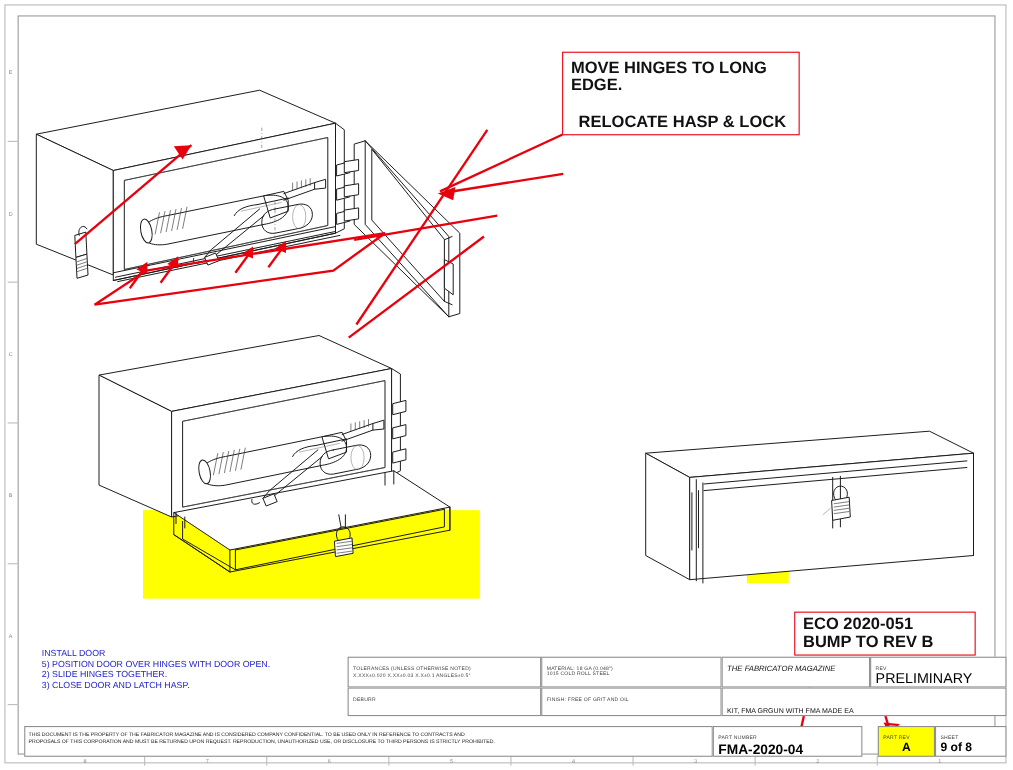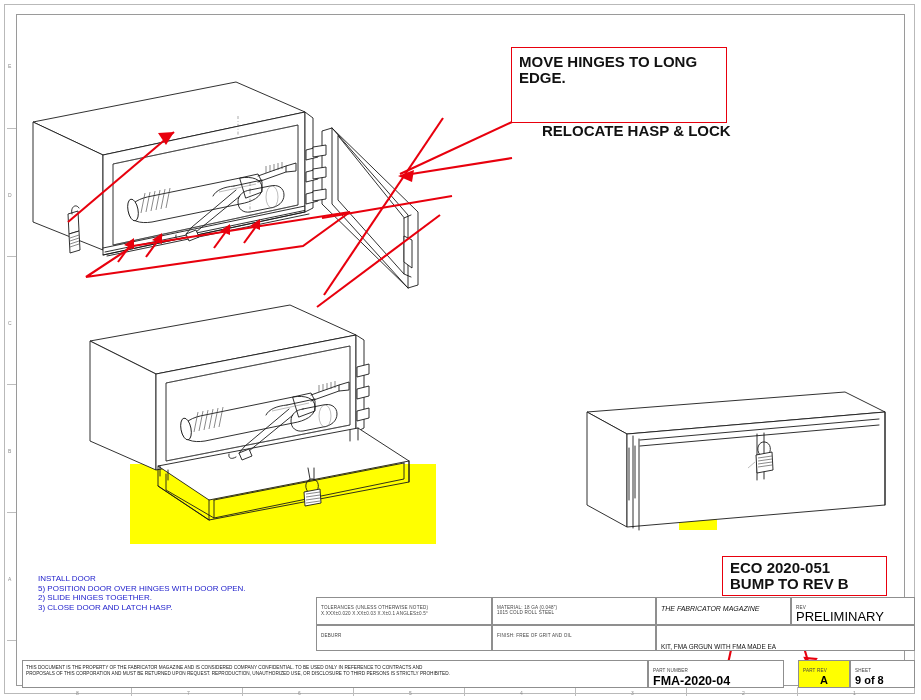--- a/index.html
+++ b/index.html
@@ -29,21 +29,21 @@
   svg.art .hl{fill:#ffff00;stroke:none;}
   svg.art .dash{fill:none;stroke:#555;stroke-width:0.5;stroke-dasharray:3 2 0.8 2;}
 
   
   .callout{position:absolute;background:#ffffff;border:1.5px solid #e8000d;
            box-sizing:border-box;}
   .callout .ctext{font-size:15px;font-weight:bold;color:#111;line-height:16px;
                   font-family:"Liberation Sans",sans-serif;white-space:pre;}
 
   
-  #notes{position:absolute;left:38px;top:574px;color:#2222cc;font-size:8px;
+  #notes{position:absolute;left:38px;top:589px;color:#2222cc;font-size:8px;
          line-height:9.6px;font-family:"Liberation Sans",sans-serif;}
   #notes div{white-space:nowrap;}
 
   
   .tb{position:absolute;box-sizing:border-box;border:0.8px solid #8f8f8f;background:#fff;}
   .tb-lbl{font-size:4.6px;color:#444;letter-spacing:.2px;line-height:5.4px;}
   .tb-txt{font-size:6.4px;color:#111;line-height:7.6px;white-space:nowrap;}
   .tb-txt.it{font-style:italic;font-size:7px;}
   .tb-big{font-size:12.5px;font-weight:bold;color:#000;}
   .tb-mid{font-size:11px;font-weight:bold;color:#000;}
@@ -277,21 +277,21 @@
     <g>
       <path class="red" d="M742,600 L727,668"></path>
       <path class="red" d="M790,600 L810,668"></path>
       <path class="red" d="M810,668 L805,658 L816,659 Z" fill="#e8000d"></path>
     </g>
   </svg>
 
   <div class="callout" style="left:511px;top:47px;width:216px;height:76px;">
     <div class="ctext" style="position:absolute;left:7px;top:6px;">MOVE HINGES TO LONG</div>
     <div class="ctext" style="position:absolute;left:7px;top:22px;">EDGE.</div>
-    <div class="ctext" style="position:absolute;left:30px;top:55px;margin-top:20px;">RELOCATE HASP &amp; LOCK</div>
+    <div class="ctext" style="position:absolute;left:14px;top:55px;">RELOCATE HASP &amp; LOCK</div>
   </div>
 
   <div class="callout" style="left:722px;top:556px;width:165px;height:40px;">
     <div class="ctext" style="position:absolute;left:7px;top:3px;">ECO 2020-051</div>
     <div class="ctext" style="position:absolute;left:7px;top:19px;">BUMP TO REV B</div>
   </div>
 
   <div id="notes">
     <div>INSTALL DOOR</div>
     <div>5) POSITION DOOR OVER HINGES WITH DOOR OPEN.</div>

